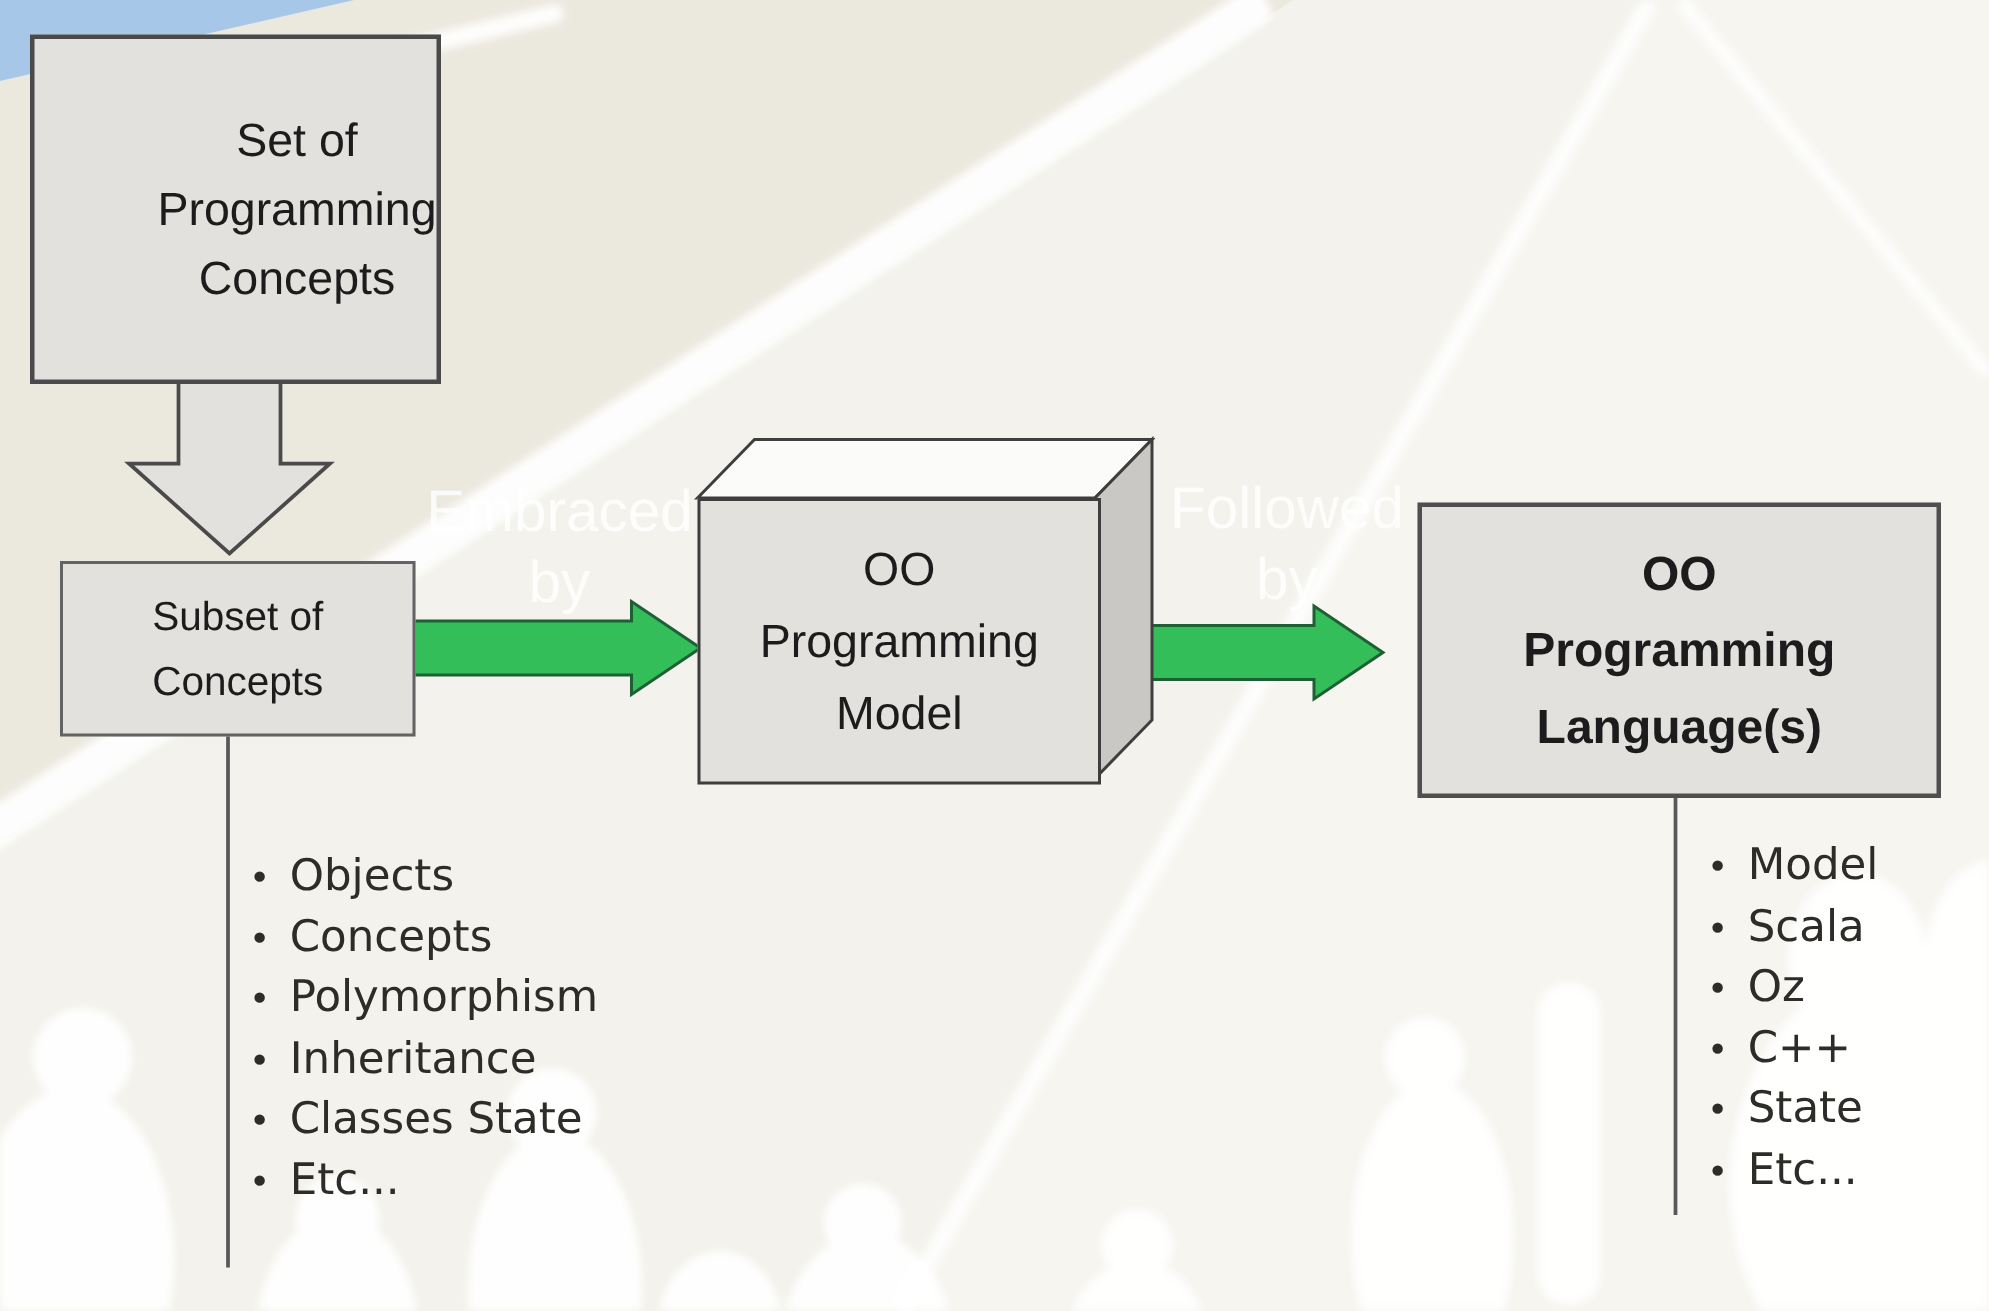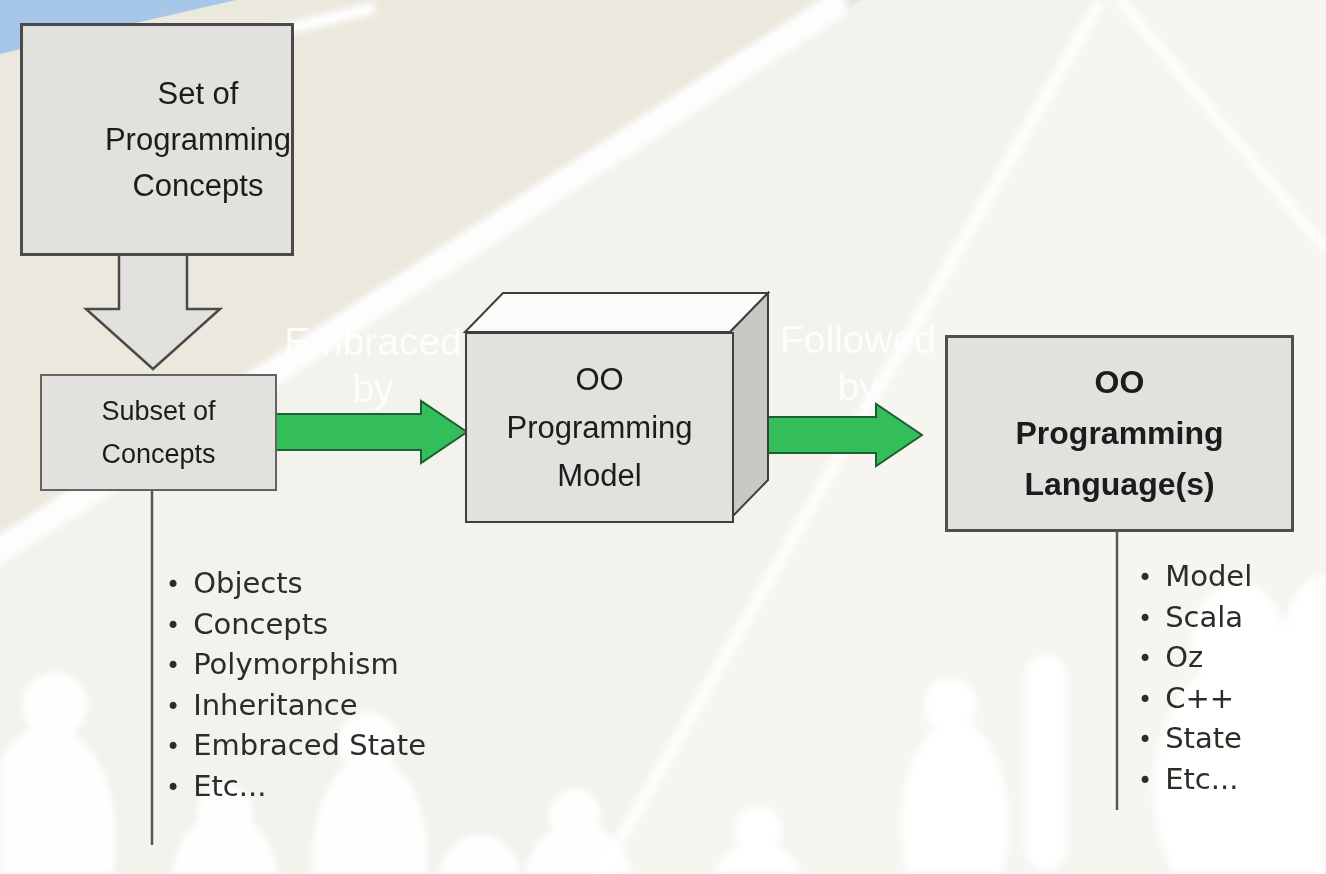--- a/index.html
+++ b/index.html
@@ -138,21 +138,21 @@
       <div class="li">
         <span class="bullet">•</span>
         <span>Polymorphism</span>
       </div>
       <div class="li">
         <span class="bullet">•</span>
         <span>Inheritance</span>
       </div>
       <div class="li">
         <span class="bullet">•</span>
-        <span>Embraced State</span>
+        <span>Classes State</span>
       </div>
       <div class="li">
         <span class="bullet">•</span>
         <span>Etc...</span>
       </div>
     </div>
   <div class="blist list-languages">
       <div class="li">
         <span class="bullet">•</span>
         <span>Model</span>

